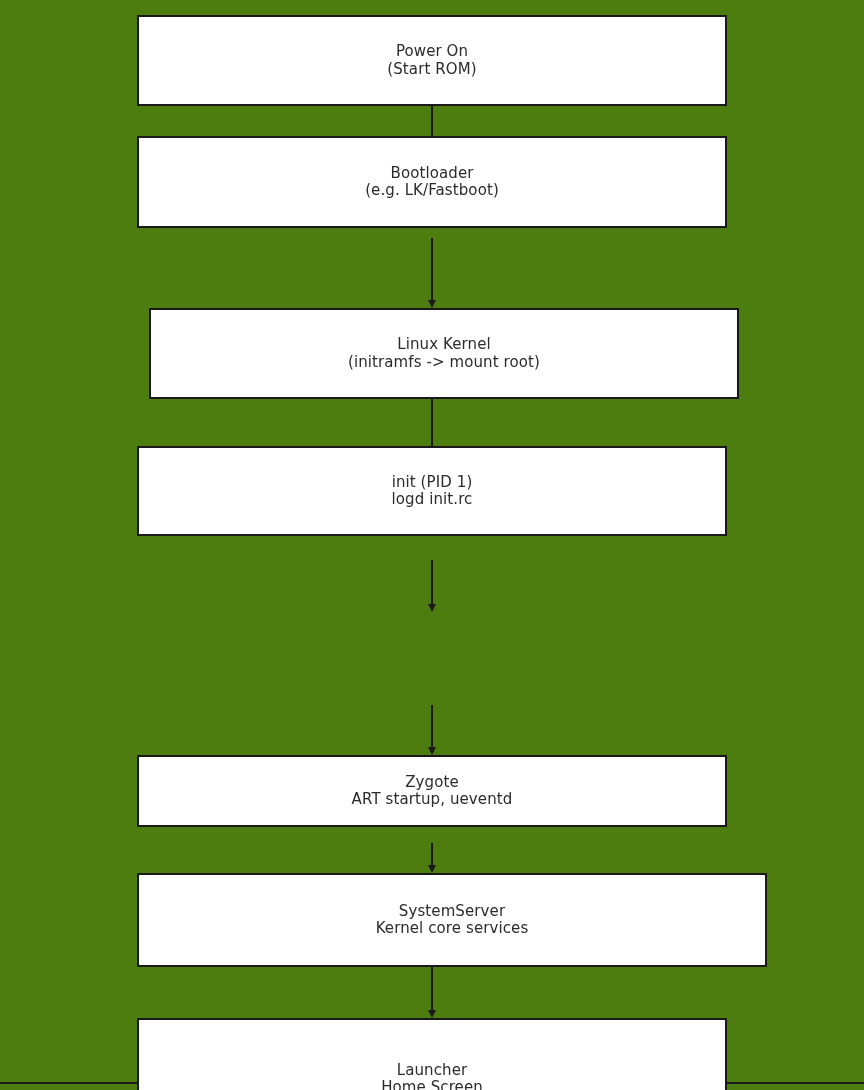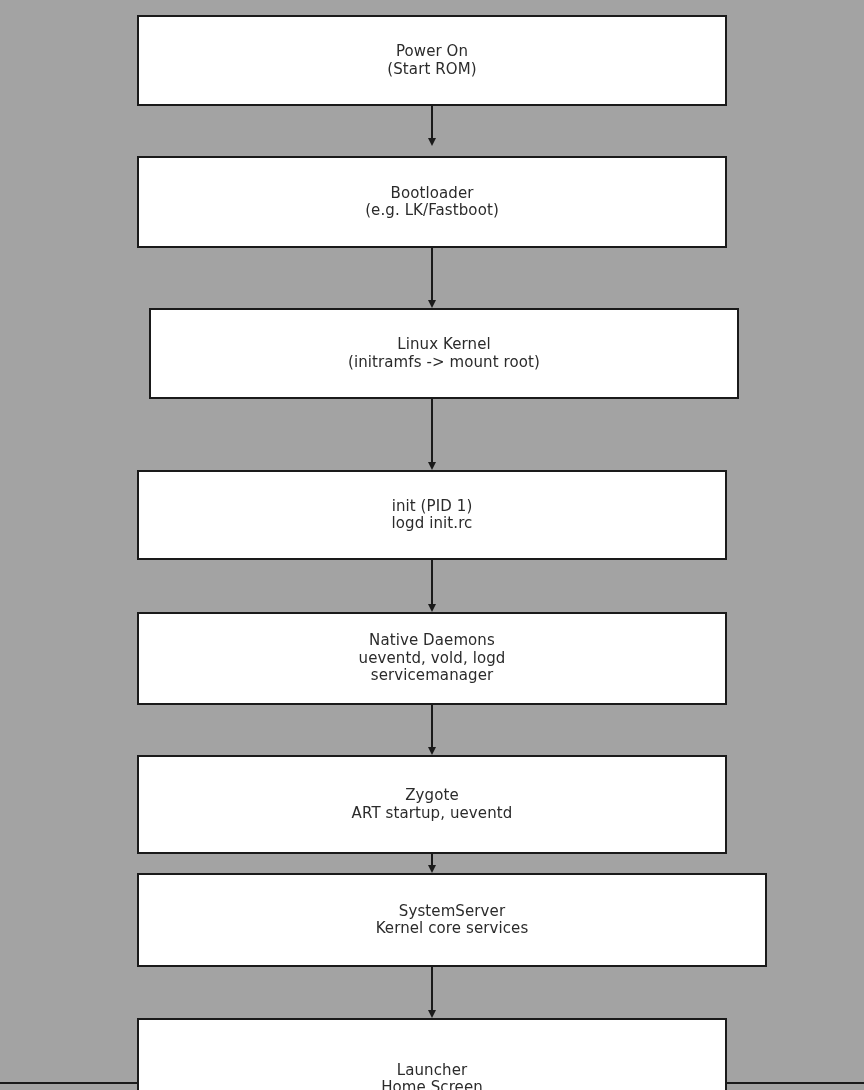--- a/index.html
+++ b/index.html
@@ -12,21 +12,21 @@
     width: 864px;
     height: 1090px;
     overflow: hidden;
     font-family: "DejaVu Sans", "Liberation Sans", sans-serif;
   }
 
   #canvas {
     position: relative;
     width: 864px;
     height: 1090px;
-    background: #a3a3a3;
+    background: #4d7c0f;
     overflow: hidden;
   }
 
   .flow-node {
     position: absolute;
     left: 137px;
     width: 590px;
     box-sizing: border-box;
     border: 2px solid #1a1a1a;
     background: #ffffff;
@@ -89,38 +89,33 @@
     <div class="flow-arrow" style="left: 431px; top: 238px; height: 62px;"></div>
     <div class="flow-arrow" style="left: 431px; top: 399px; height: 63px;"></div>
     <div class="flow-arrow" style="left: 431px; top: 560px; height: 44px;"></div>
     <div class="flow-arrow" style="left: 431px; top: 705px; height: 42px;"></div>
     <div class="flow-arrow" style="left: 431px; top: 843px; height: 22px;"></div>
     <div class="flow-arrow" style="left: 431px; top: 967px; height: 43px;"></div>
     <div class="flow-node" style="left: 137px; top: 15px; width: 590px; height: 91px; border-color: rgb(26, 26, 26);">
       <span class="node-line" style="color: rgb(43, 43, 43);">Power On</span>
       <span class="node-line" style="color: rgb(43, 43, 43);">(Start ROM)</span>
     </div>
-    <div class="flow-node" style="left: 137px; top: 156px; width: 590px; height: 92px; border-color: rgb(26, 26, 26);">
+    <div class="flow-node" style="left: 137px; top: 136px; width: 590px; height: 92px; border-color: rgb(26, 26, 26);">
       <span class="node-line" style="color: rgb(43, 43, 43);">Bootloader</span>
       <span class="node-line" style="color: rgb(43, 43, 43);">(e.g. LK/Fastboot)</span>
     </div>
     <div class="flow-node" style="left: 149px; top: 308px; width: 590px; height: 91px; border-color: rgb(26, 26, 26);">
       <span class="node-line" style="color: rgb(43, 43, 43);">Linux Kernel</span>
       <span class="node-line" style="color: rgb(43, 43, 43);">(initramfs -&gt; mount root)</span>
     </div>
-    <div class="flow-node" style="left: 137px; top: 470px; width: 590px; height: 90px; border-color: rgb(26, 26, 26);">
+    <div class="flow-node" style="left: 137px; top: 446px; width: 590px; height: 90px; border-color: rgb(26, 26, 26);">
       <span class="node-line" style="color: rgb(43, 43, 43);">init (PID 1)</span>
       <span class="node-line" style="color: rgb(43, 43, 43);">logd init.rc</span>
     </div>
-    <div class="flow-node" style="left: 137px; top: 612px; width: 590px; height: 93px; border-color: rgb(26, 26, 26);">
-      <span class="node-line" style="color: rgb(43, 43, 43);">Native Daemons</span>
-      <span class="node-line" style="color: rgb(43, 43, 43);">ueventd, vold, logd</span>
-      <span class="node-line" style="color: rgb(43, 43, 43);">servicemanager</span>
-    </div>
-    <div class="flow-node" style="left: 137px; top: 755px; width: 590px; height: 99px; border-color: rgb(26, 26, 26);">
+    <div class="flow-node" style="left: 137px; top: 755px; width: 590px; height: 72px; border-color: rgb(26, 26, 26);">
       <span class="node-line" style="color: rgb(43, 43, 43);">Zygote</span>
       <span class="node-line" style="color: rgb(43, 43, 43);">ART startup, ueventd</span>
     </div>
     <div class="flow-node" style="left: 137px; top: 873px; width: 630px; height: 94px; border-color: rgb(26, 26, 26);">
       <span class="node-line" style="color: rgb(43, 43, 43);">SystemServer</span>
       <span class="node-line" style="color: rgb(43, 43, 43);">Kernel core services</span>
     </div>
     <div class="flow-node clipped" style="left: 137px; top: 1018px; width: 590px; height: 120px; border-color: rgb(26, 26, 26);">
       <span class="node-line" style="color: rgb(43, 43, 43);">Launcher</span>
       <span class="node-line" style="color: rgb(43, 43, 43);">Home Screen</span>

